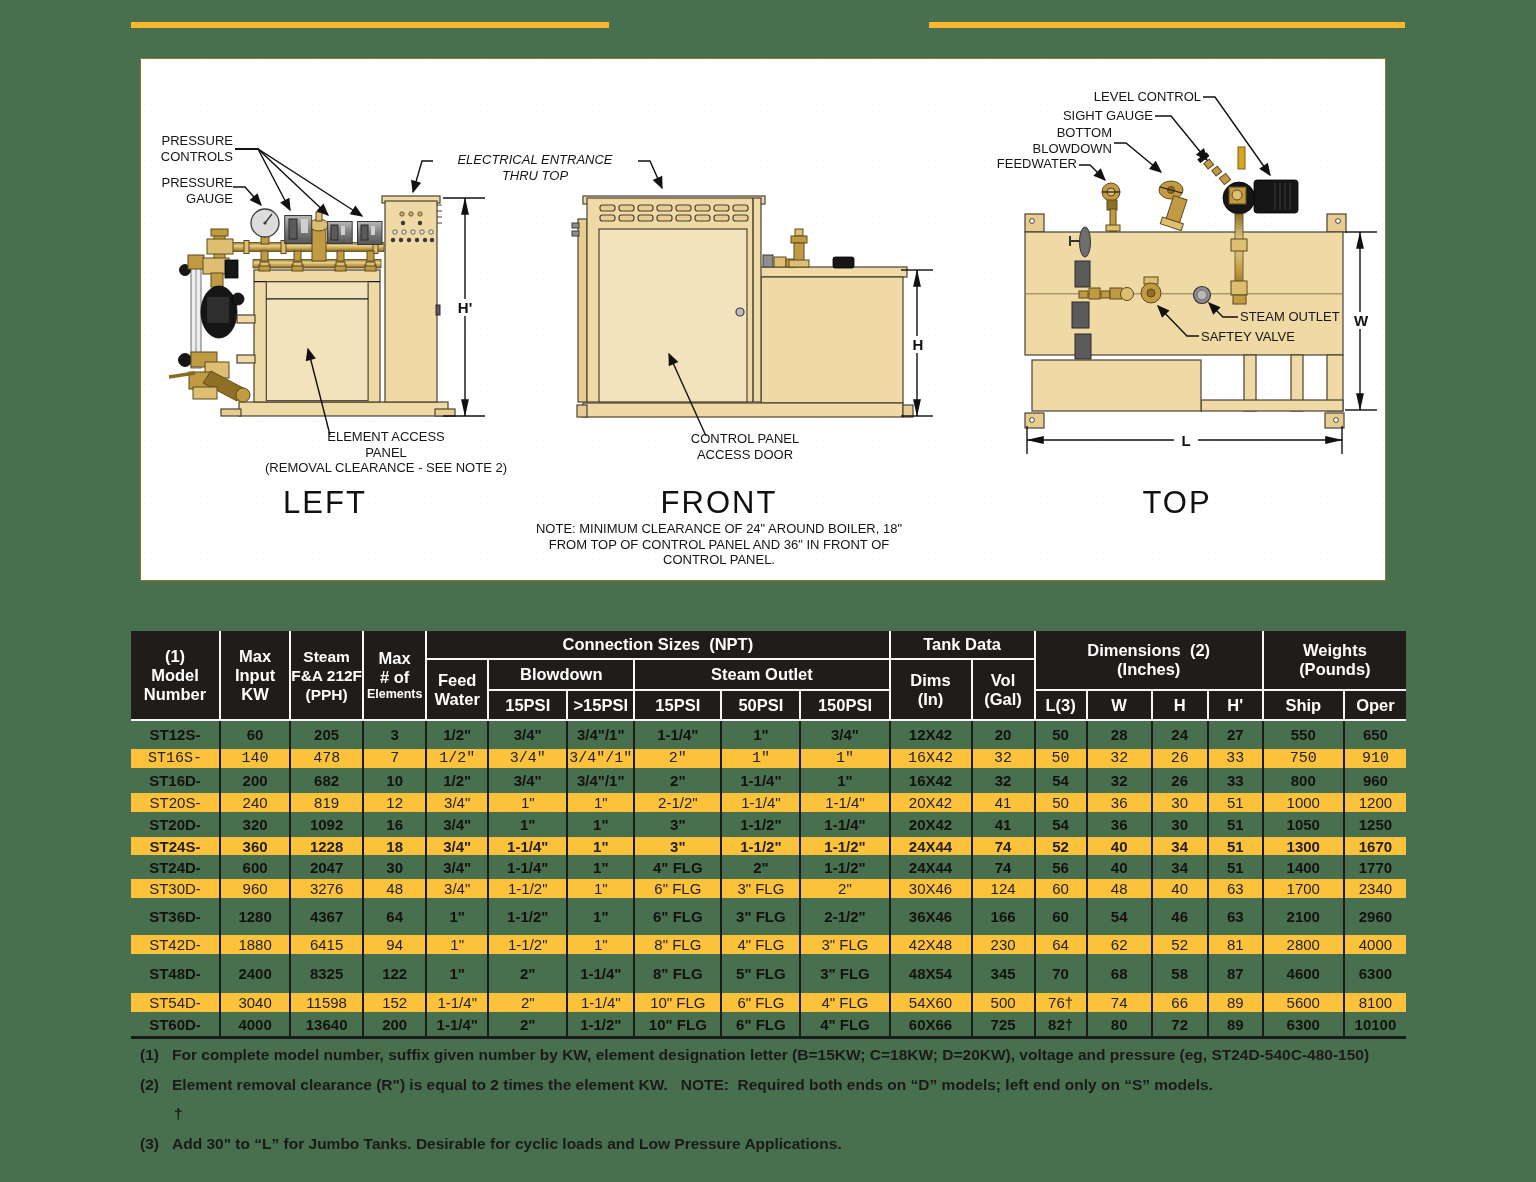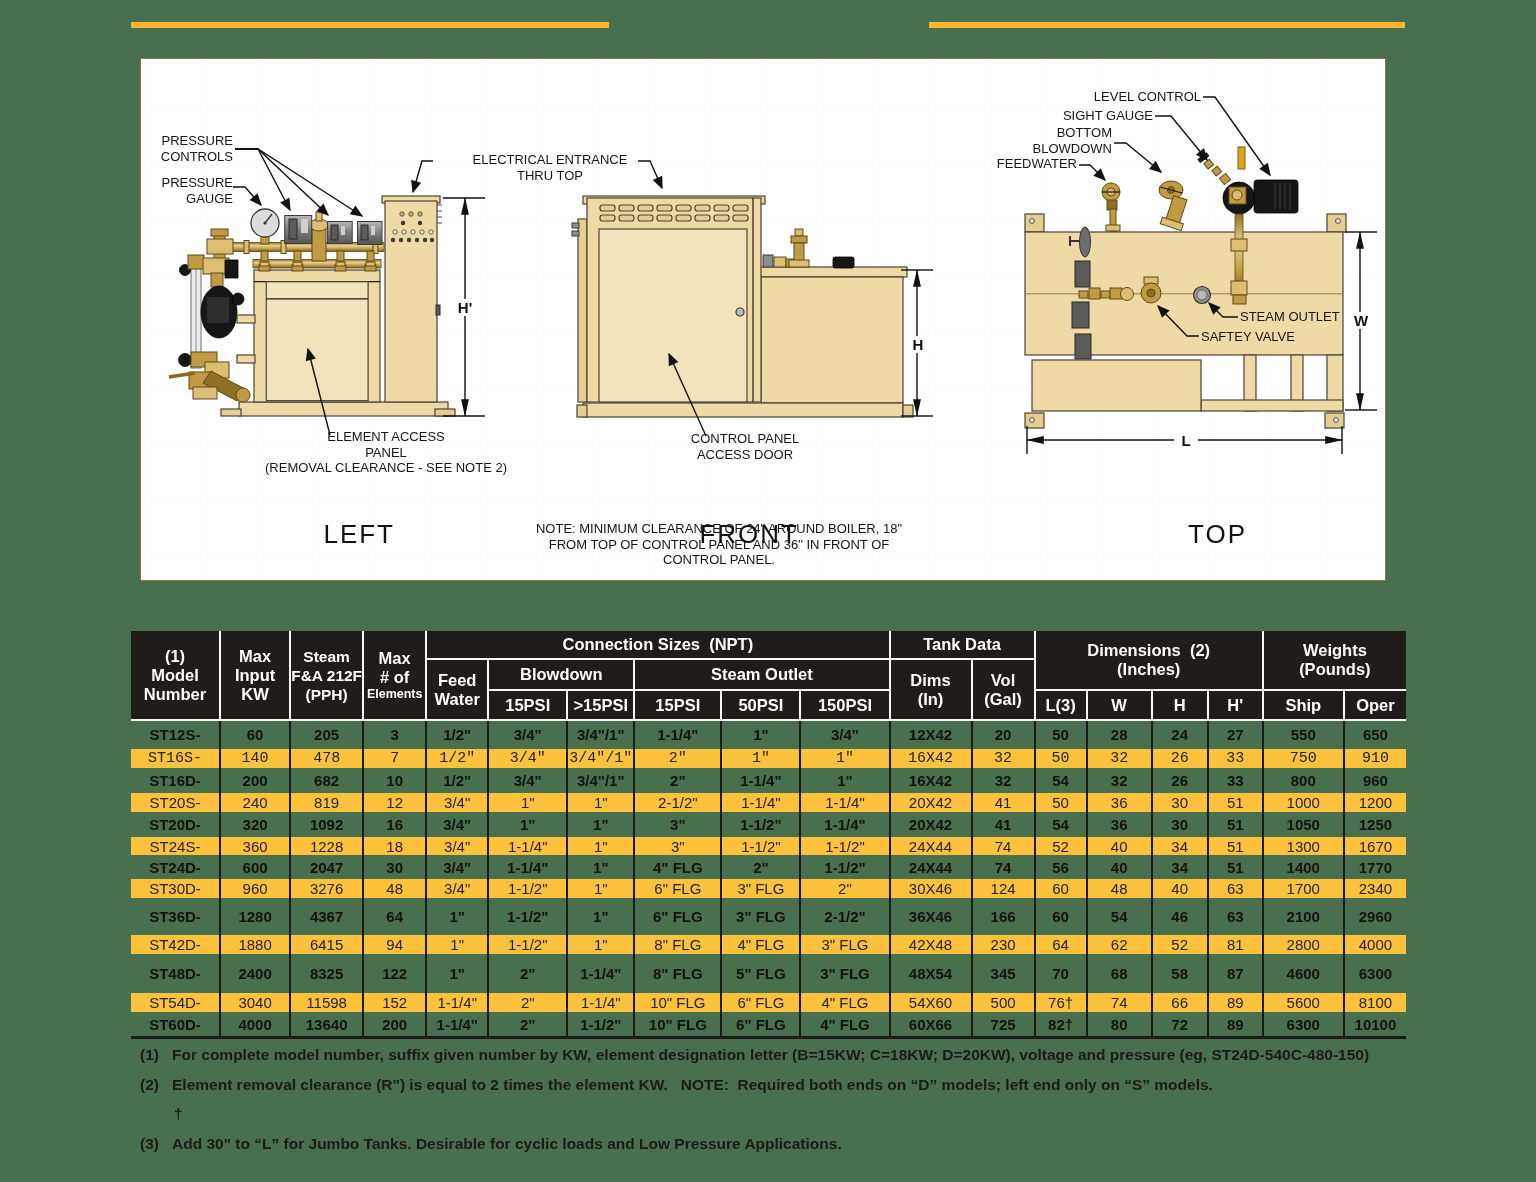--- a/index.html
+++ b/index.html
@@ -14,21 +14,21 @@
   
   .panel{position:absolute;left:140px;top:58px;width:1246px;height:523px;box-sizing:border-box;
     border:1px solid #8E7339;
     background-color:#ffffff;
     background-image:radial-gradient(circle, rgba(110,110,110,0.07) 0.8px, transparent 1px);
     background-size:7px 7px;}
   .panel svg{position:absolute;left:0;top:0;}
   .dlabel{position:absolute;font-size:13px;line-height:15.5px;color:#161616;white-space:pre-line;}
   .dlabel.r{text-align:right;}
   .dlabel.c{text-align:center;}
-  .view-title{position:absolute;font-size:26px;letter-spacing:2px;color:#111;text-align:right;white-space:pre;margin-top:34px;}
+  .view-title{position:absolute;font-size:31px;letter-spacing:2px;color:#111;text-align:center;white-space:pre;}
   .dim-label{position:absolute;background:#fff;font-size:15px;font-weight:bold;color:#111;text-align:center;padding:0 2px;}
   .note-text{position:absolute;font-size:13px;line-height:15.5px;color:#141414;text-align:center;white-space:pre;}
   
   table.dim{position:absolute;left:131px;top:631px;width:1275px;border-collapse:collapse;table-layout:fixed;}
   table.dim th{background:#201C1A;color:#fff;font-weight:bold;font-size:16.5px;line-height:19px;
     text-align:center;vertical-align:middle;padding:0;white-space:pre-wrap;border:2px solid #F7F7F7;}
   table.dim thead tr:first-child th{border-top:none;}
   table.dim th:first-child{border-left:none;}
   table.dim th.last{border-right:none;}
   table.dim th .small{font-size:12.5px;display:block;line-height:14px;}
@@ -364,21 +364,21 @@
         <polyline class="ldr" points="938,106 949,106 964,121" marker-end="url(#mA)"></polyline>
         <polyline class="ldr" points="1097,258 1082,258 1068,244" marker-end="url(#mA)"></polyline>
         <polyline class="ldr" points="1058,277 1046,277 1017,247" marker-end="url(#mA)"></polyline>
       </g>
     </svg>
 
     <div class="dlabel r" style="left:16px;top:74px;width:76px;">PRESSURE
 CONTROLS</div>
     <div class="dlabel r" style="left:16px;top:116px;width:76px;">PRESSURE
 GAUGE</div>
-    <div class="dlabel c" style="left:309px;top:93px;width:200px;">ELECTRICAL ENTRANCE
+    <div class="dlabel c" style="left:294px;top:93px;width:200px;font-style:italic;">ELECTRICAL ENTRANCE
 THRU TOP</div>
     <div class="dlabel c" style="left:105px;top:370px;width:280px;">ELEMENT ACCESS
 PANEL
 (REMOVAL CLEARANCE - SEE NOTE 2)</div>
     <div class="view-title" style="left:114px;top:426px;width:140px;">LEFT</div>
     <div class="dim-label" style="left:311px;top:240px;width:22px;">H'</div>
 
     <div class="dlabel c" style="left:524px;top:372px;width:160px;">CONTROL PANEL
 ACCESS DOOR</div>
     <div class="view-title" style="left:498px;top:426px;width:160px;">FRONT</div>
@@ -558,21 +558,21 @@
           <td>1-1/4"</td>
           <td>20X42</td>
           <td>41</td>
           <td>54</td>
           <td>36</td>
           <td>30</td>
           <td>51</td>
           <td>1050</td>
           <td>1250</td>
         </tr>
-        <tr class="gold" style="height: 20px;">
+        <tr class="gold" style="height: 20px; font-weight: bold;">
           <td>ST24S-</td>
           <td>360</td>
           <td>1228</td>
           <td>18</td>
           <td>3/4"</td>
           <td>1-1/4"</td>
           <td>1"</td>
           <td>3"</td>
           <td>1-1/2"</td>
           <td>1-1/2"</td>

